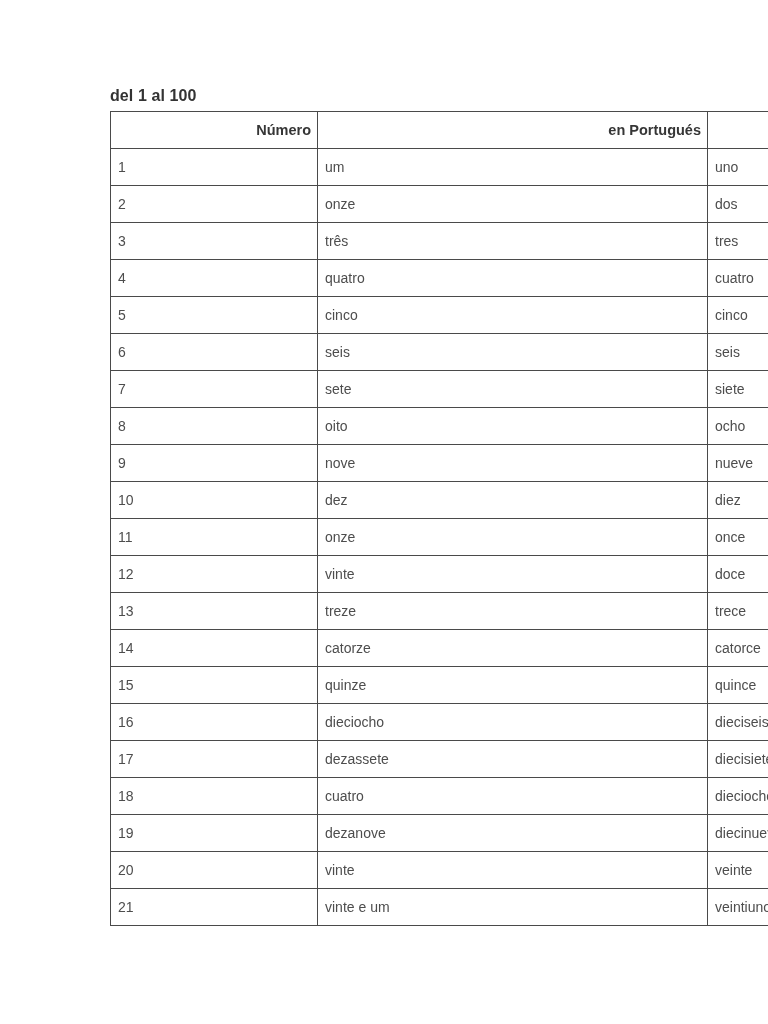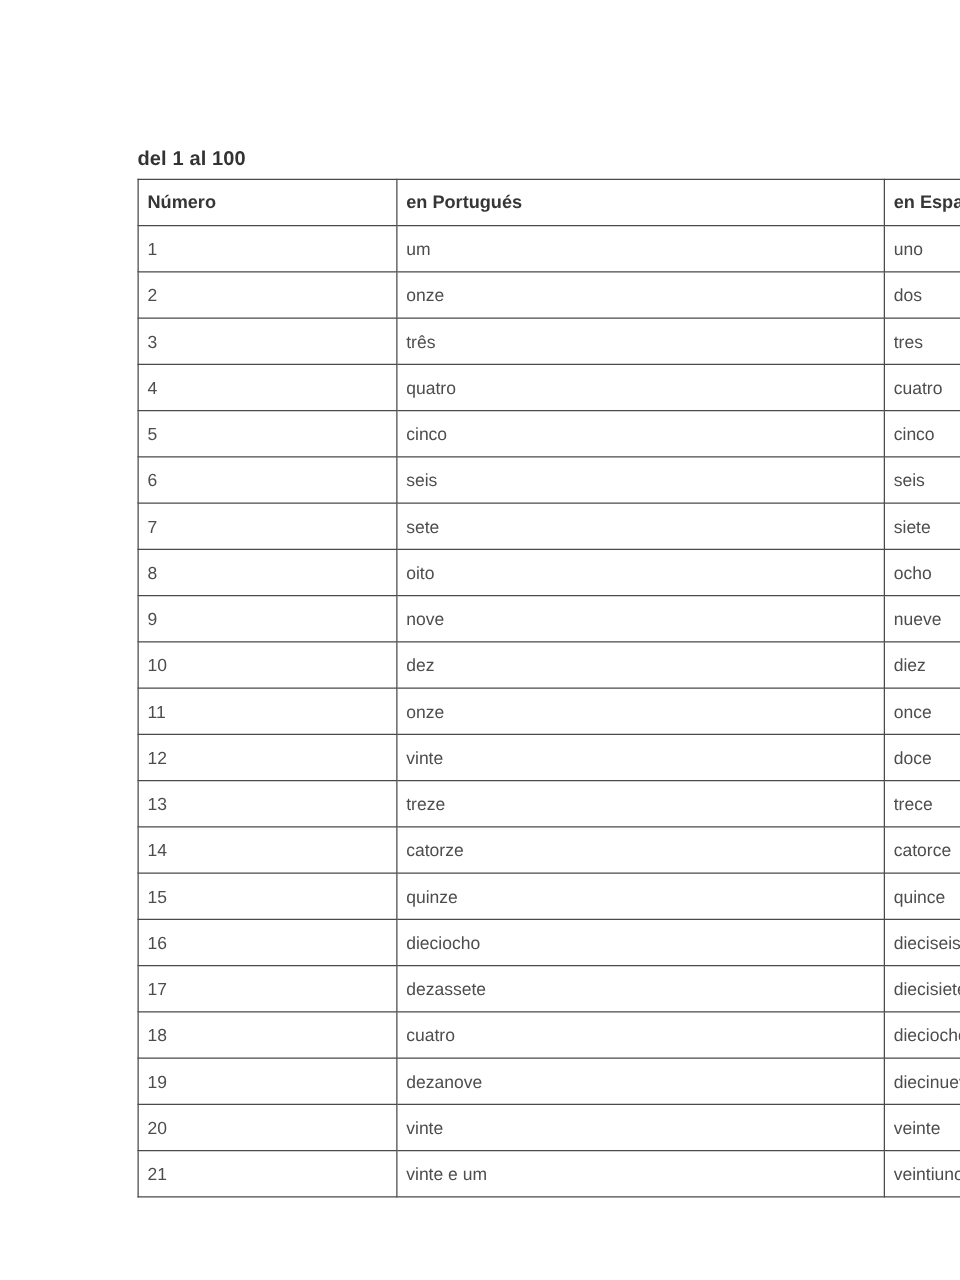--- a/index.html
+++ b/index.html
@@ -11,21 +11,20 @@
     width: 768px;
     height: 1024px;
     overflow: hidden;
     position: relative;
     font-family: "Liberation Sans", sans-serif;
   }
   .page {
     position: absolute;
     inset: 0;
     background: #ffffff;
-    margin-top: 32px;
   }
   .doc-title {
     position: absolute;
     left: 110px;
     top: 86px;
     margin: 0;
     font-size: 16px;
     line-height: 20px;
     font-weight: 700;
     color: #333333;
@@ -49,20 +48,21 @@
     padding: 0 6px 0 7px;
     text-align: left;
     vertical-align: middle;
     white-space: nowrap;
     overflow: hidden;
   }
   table.numbers th {
     font-size: 14.5px;
     font-weight: 700;
     color: #363636;
+    text-align: right;
   }
   table.numbers td {
     font-size: 14px;
     font-weight: 400;
     color: #4d4d4d;
   }
 </style>
 </head>
 <body>
 

